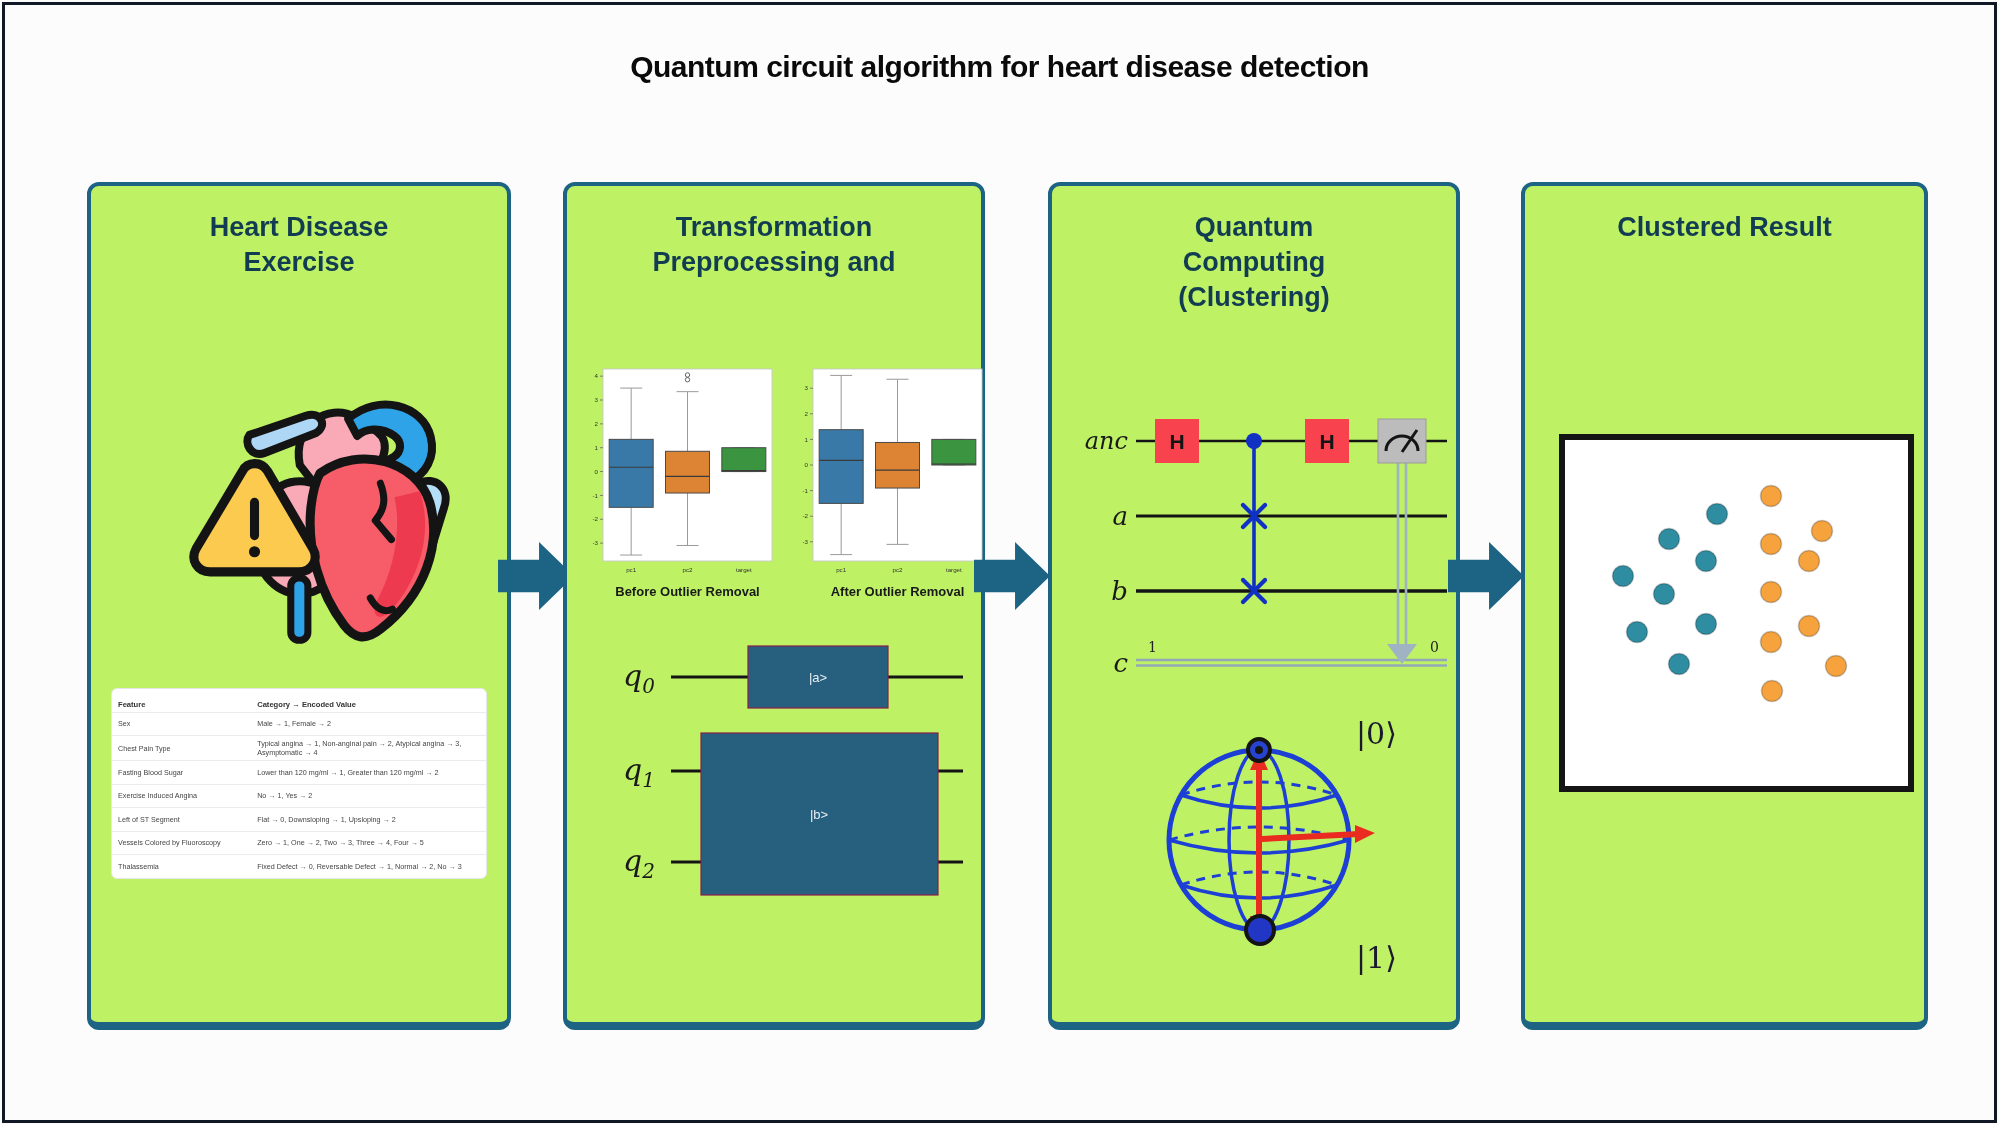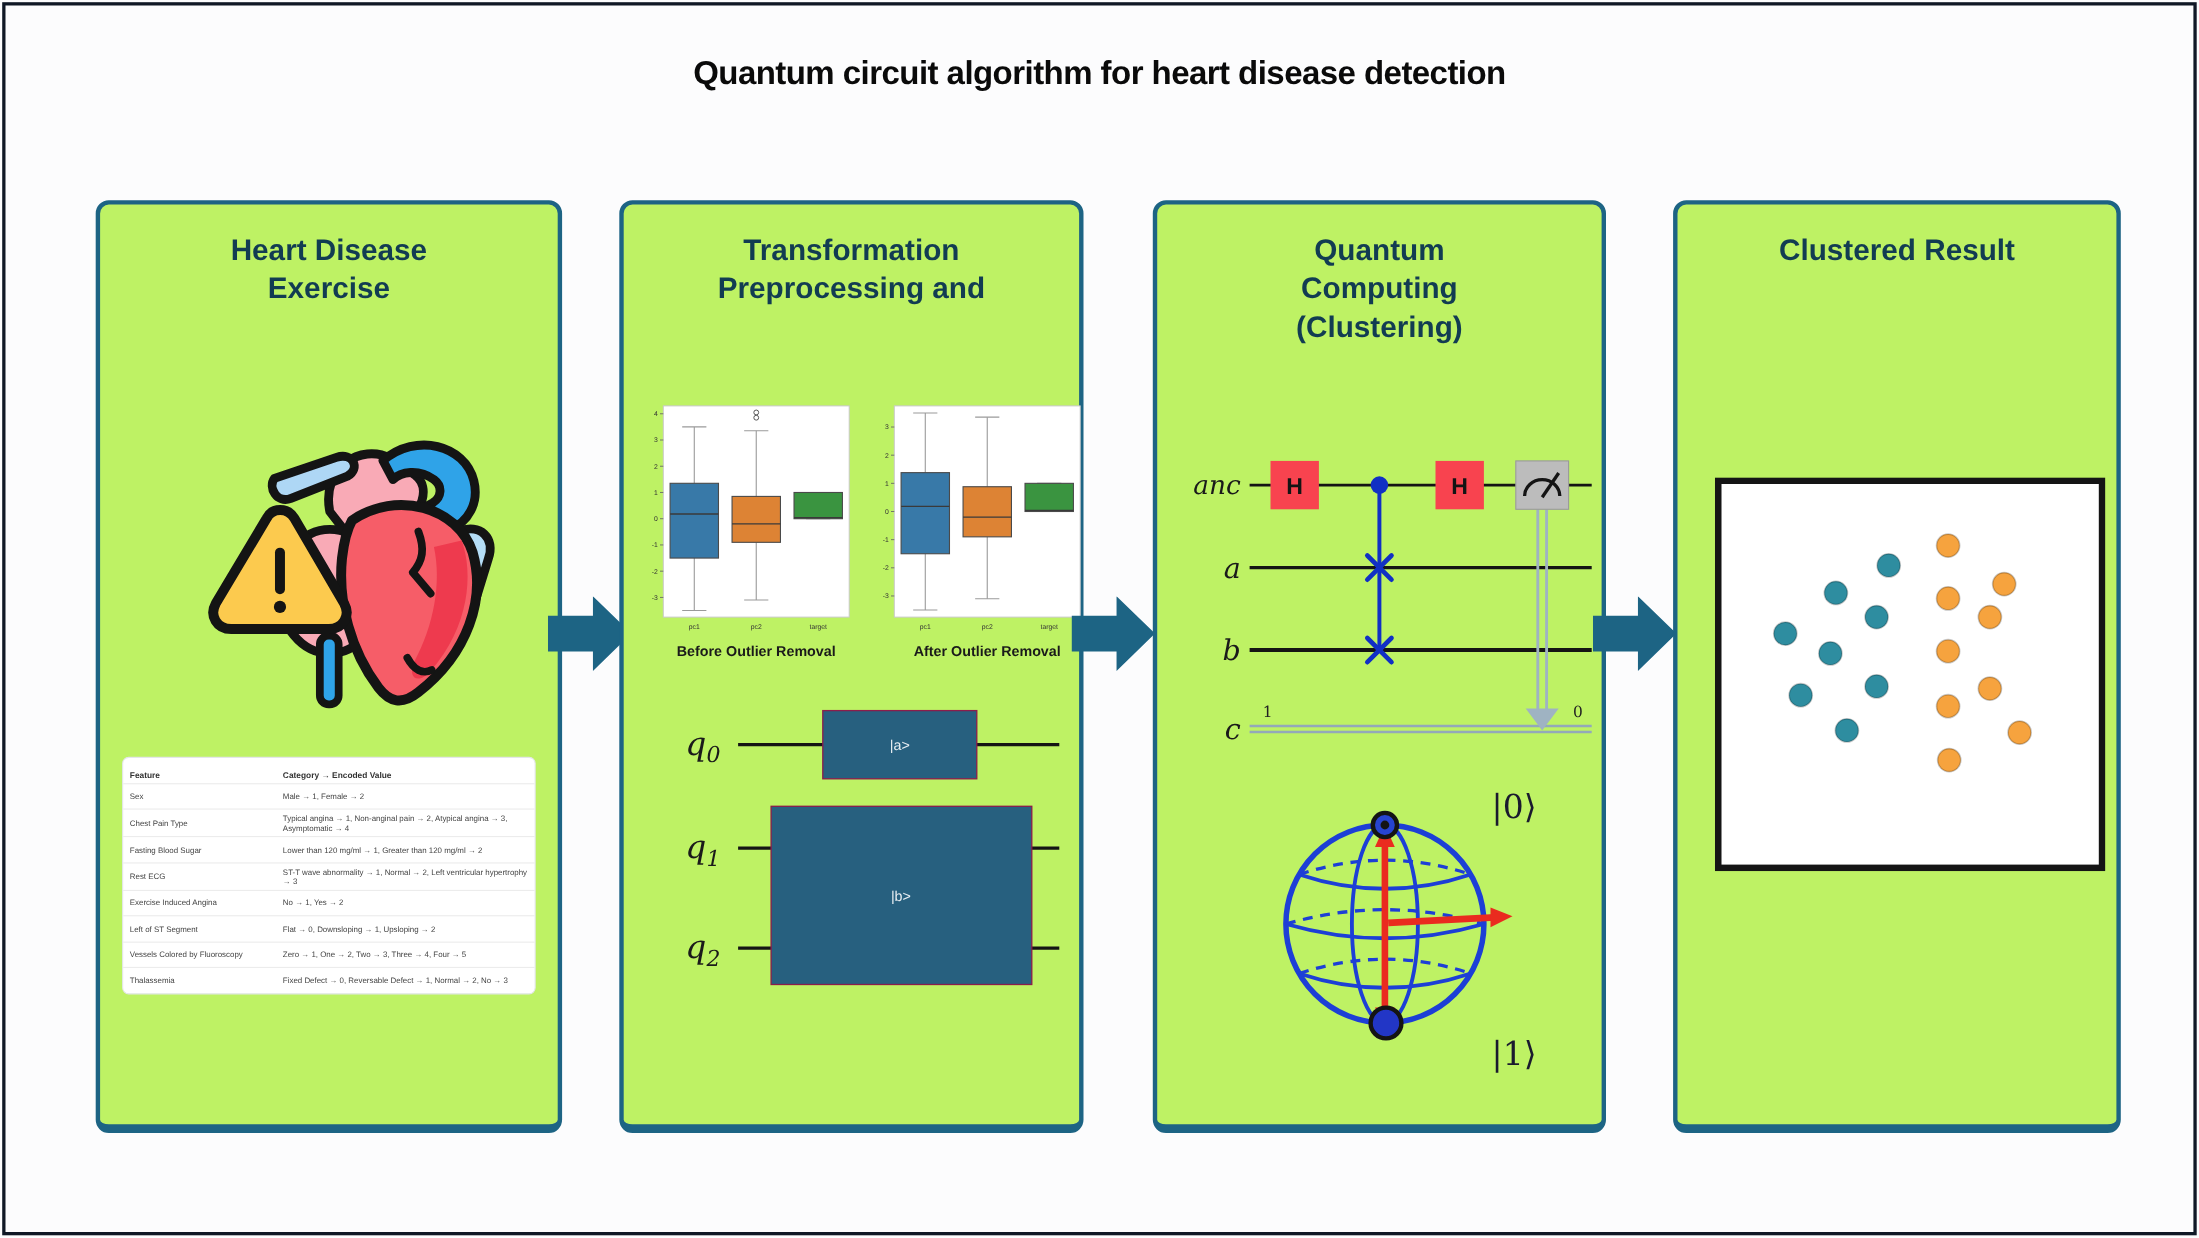--- a/index.html
+++ b/index.html
@@ -72,24 +72,20 @@
             <div class="tcell c1">Sex</div>
             <div class="tcell c2">Male → 1, Female → 2</div>
           </div>
           <div class="trow">
             <div class="tcell c1">Chest Pain Type</div>
             <div class="tcell c2">Typical angina → 1, Non-anginal pain → 2, Atypical angina → 3, Asymptomatic → 4</div>
           </div>
           <div class="trow">
             <div class="tcell c1">Fasting Blood Sugar</div>
             <div class="tcell c2">Lower than 120 mg/ml → 1, Greater than 120 mg/ml → 2</div>
-          </div>
-          <div class="trow">
-            <div class="tcell c1">Rest ECG</div>
-            <div class="tcell c2">ST-T wave abnormality → 1, Normal → 2, Left ventricular hypertrophy → 3</div>
           </div>
           <div class="trow">
             <div class="tcell c1">Exercise Induced Angina</div>
             <div class="tcell c2">No → 1, Yes → 2</div>
           </div>
           <div class="trow">
             <div class="tcell c1">Left of ST Segment</div>
             <div class="tcell c2">Flat → 0, Downsloping → 1, Upsloping → 2</div>
           </div>
           <div class="trow">

